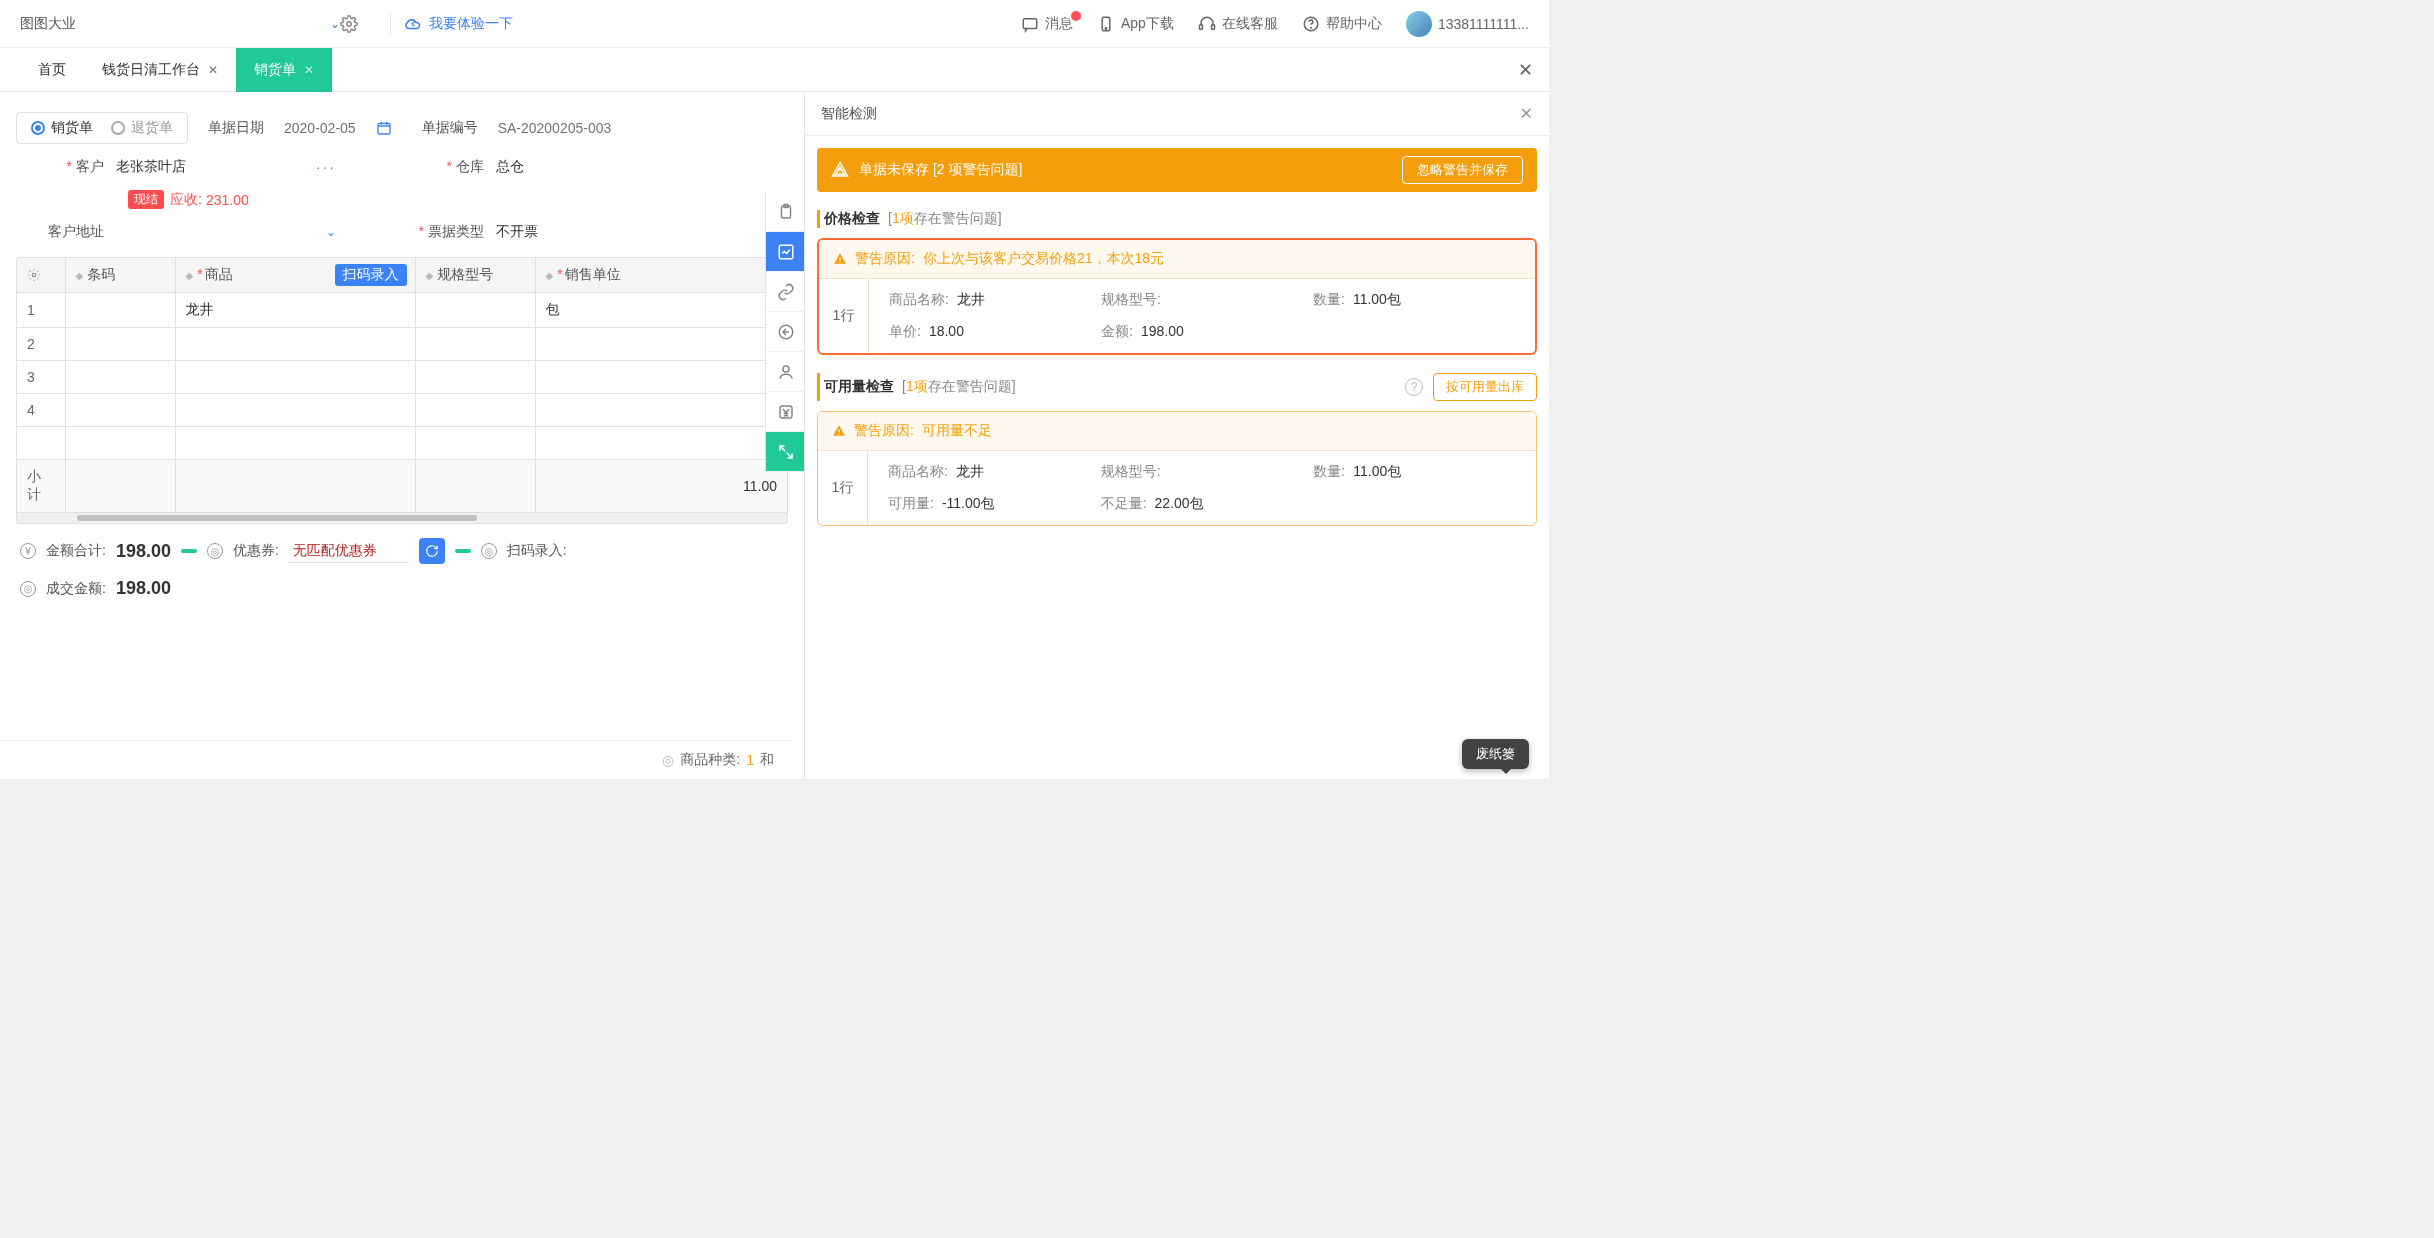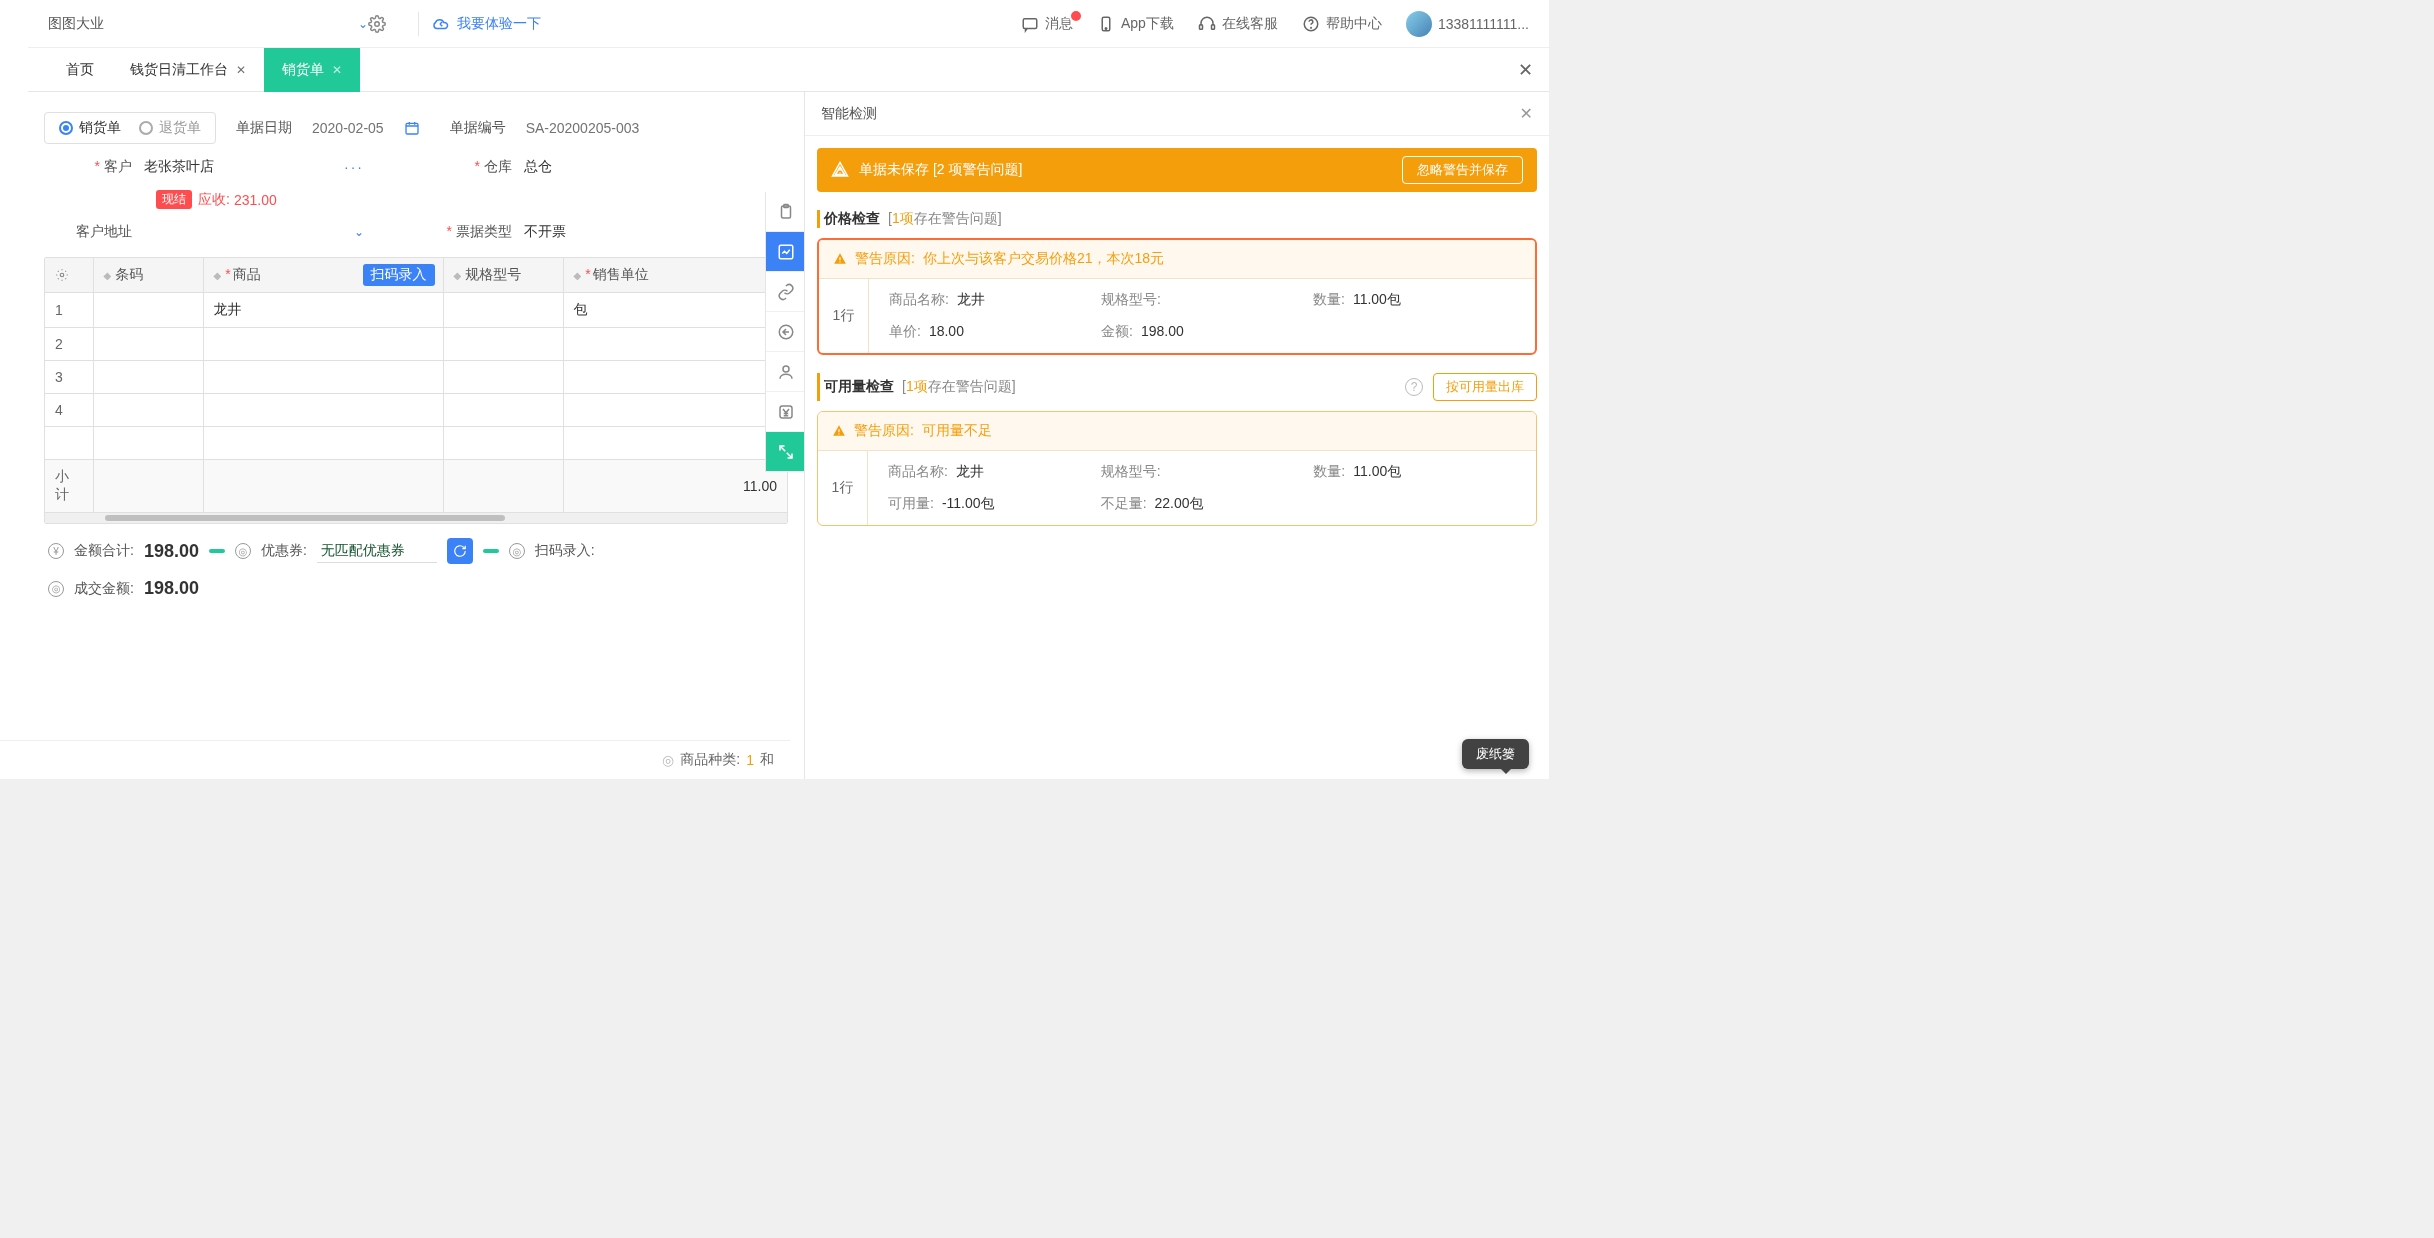--- a/index.html
+++ b/index.html
@@ -1,17 +1,17 @@
 <!DOCTYPE html>
 <html><head>
 <meta charset="utf-8">
 <style>
 * { box-sizing: border-box; margin: 0; padding: 0; }
 body { font-family: "PingFang SC", "Microsoft YaHei", sans-serif; background: #f0f0f0; color: #333; font-size: 14px; overflow: hidden; }
-.app { width: 1549px; height: 779px; display: flex; flex-direction: column; background: #fff; position: relative; padding-left: 28px; }
+.app { width: 1549px; height: 779px; display: flex; flex-direction: column; background: #fff; position: relative; }
 
 
 .header { height: 48px; display: flex; align-items: center; padding: 0 20px; border-bottom: 1px solid #eee; }
 .company-select { display: flex; align-items: center; gap: 10px; min-width: 320px; cursor: pointer; }
 .company-name { color: #555; }
 .chevron-down { color: #3b82f6; font-size: 12px; }
 .gear-icon { color: #888; font-size: 18px; margin-right: 20px; cursor: pointer; }
 .divider-v { width: 1px; height: 24px; background: #e5e5e5; margin: 0 12px; }
 .experience-link { color: #3b82f6; display: flex; align-items: center; gap: 8px; cursor: pointer; }
 .cloud-arrow { color: #3b82f6; font-size: 16px; }
@@ -74,21 +74,21 @@
 .subtotal-row td { background: #f9f9f9; }
 .fake-scrollbar { height: 10px; background: #f0f0f0; position: relative; }
 .fake-scrollbar::after { content: ""; position: absolute; left: 60px; top: 2px; height: 6px; width: 400px; background: #bfbfbf; border-radius: 3px; }
 
 
 .summary { padding: 14px 4px 0; display: flex; flex-direction: column; gap: 14px; }
 .summary-row { display: flex; align-items: center; gap: 10px; color: #555; }
 .summary-row .yen-circle { width: 16px; height: 16px; border: 1px solid #999; border-radius: 50%; display: inline-flex; align-items: center; justify-content: center; font-size: 10px; color: #999; }
 .amount { font-size: 18px; font-weight: 600; color: #333; }
 .dash { width: 16px; height: 4px; background: #20c997; border-radius: 2px; }
-.coupon-input { flex: 0 0 auto; color: #14532d; border-bottom: 1px solid #ddd; padding: 2px 4px; width: 120px; }
+.coupon-input { flex: 0 0 auto; color: #b91c1c; border-bottom: 1px solid #ddd; padding: 2px 4px; width: 120px; }
 .refresh-btn { width: 26px; height: 26px; background: #3b82f6; border-radius: 4px; display: inline-flex; align-items: center; justify-content: center; color: #fff; cursor: pointer; }
 
 
 .side-toolbar { position: absolute; top: 100px; right: -1px; width: 40px; display: flex; flex-direction: column; border-left: 1px solid #e5e5e5; }
 .side-btn { width: 40px; height: 40px; display: flex; align-items: center; justify-content: center; color: #888; cursor: pointer; border-bottom: 1px solid #f0f0f0; background: #fff; }
 .side-btn.active { background: #3b82f6; color: #fff; }
 .side-btn.green { background: #20c997; color: #fff; }
 
 
 .footer-strip { border-top: 1px solid #eee; padding: 10px 16px; display: flex; align-items: center; gap: 6px; color: #666; justify-content: flex-end; }

